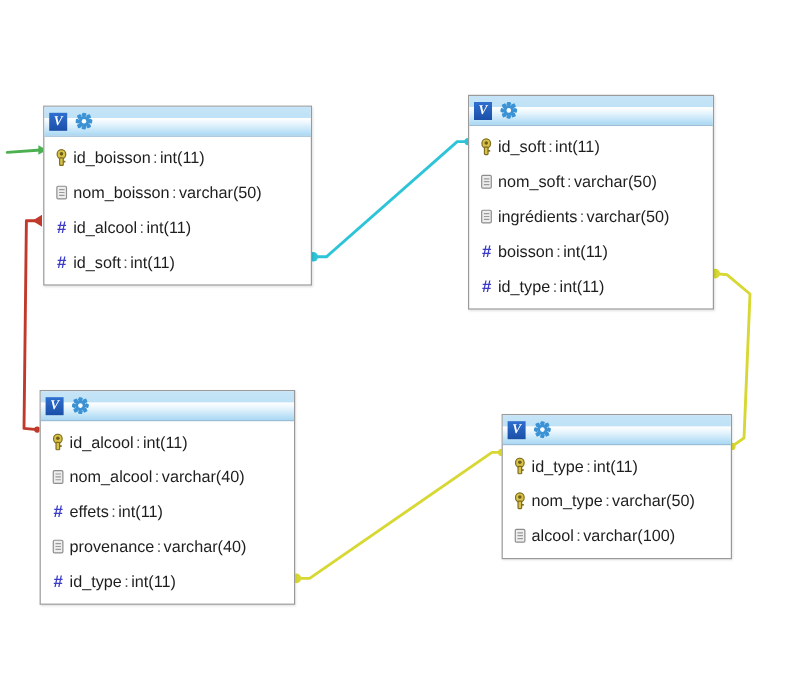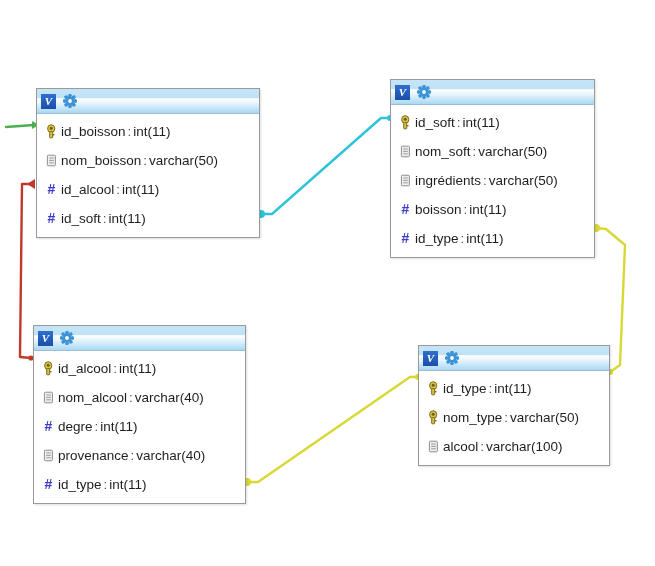--- a/index.html
+++ b/index.html
@@ -340,21 +340,21 @@
                 <line x1="4.2" y1="7.4" x2="8.8" y2="7.4" stroke="#9a9a9a" stroke-width="1"></line>
                 <line x1="4.2" y1="9.8" x2="8.8" y2="9.8" stroke="#9a9a9a" stroke-width="1"></line>
               </svg>
             </span>
             <span class="fname">nom_alcool</span>
             <span class="fsep">:</span>
             <span class="ftype">varchar(40)</span>
           </div>
           <div class="field-row">
             <span class="fi-hash">#</span>
-            <span class="fname">degre</span>
+            <span class="fname">effets</span>
             <span class="fsep">:</span>
             <span class="ftype">int(11)</span>
           </div>
           <div class="field-row">
             <span class="fi">
               <svg width="13" height="15" viewBox="0 0 13 15">
                 <rect x="2.4" y="2.2" width="8" height="10.6" rx="1" fill="#eeeeee" stroke="#8d8d8d" stroke-width="1"></rect>
                 <line x1="4.2" y1="5.0" x2="8.8" y2="5.0" stroke="#9a9a9a" stroke-width="1"></line>
                 <line x1="4.2" y1="7.4" x2="8.8" y2="7.4" stroke="#9a9a9a" stroke-width="1"></line>
                 <line x1="4.2" y1="9.8" x2="8.8" y2="9.8" stroke="#9a9a9a" stroke-width="1"></line>

